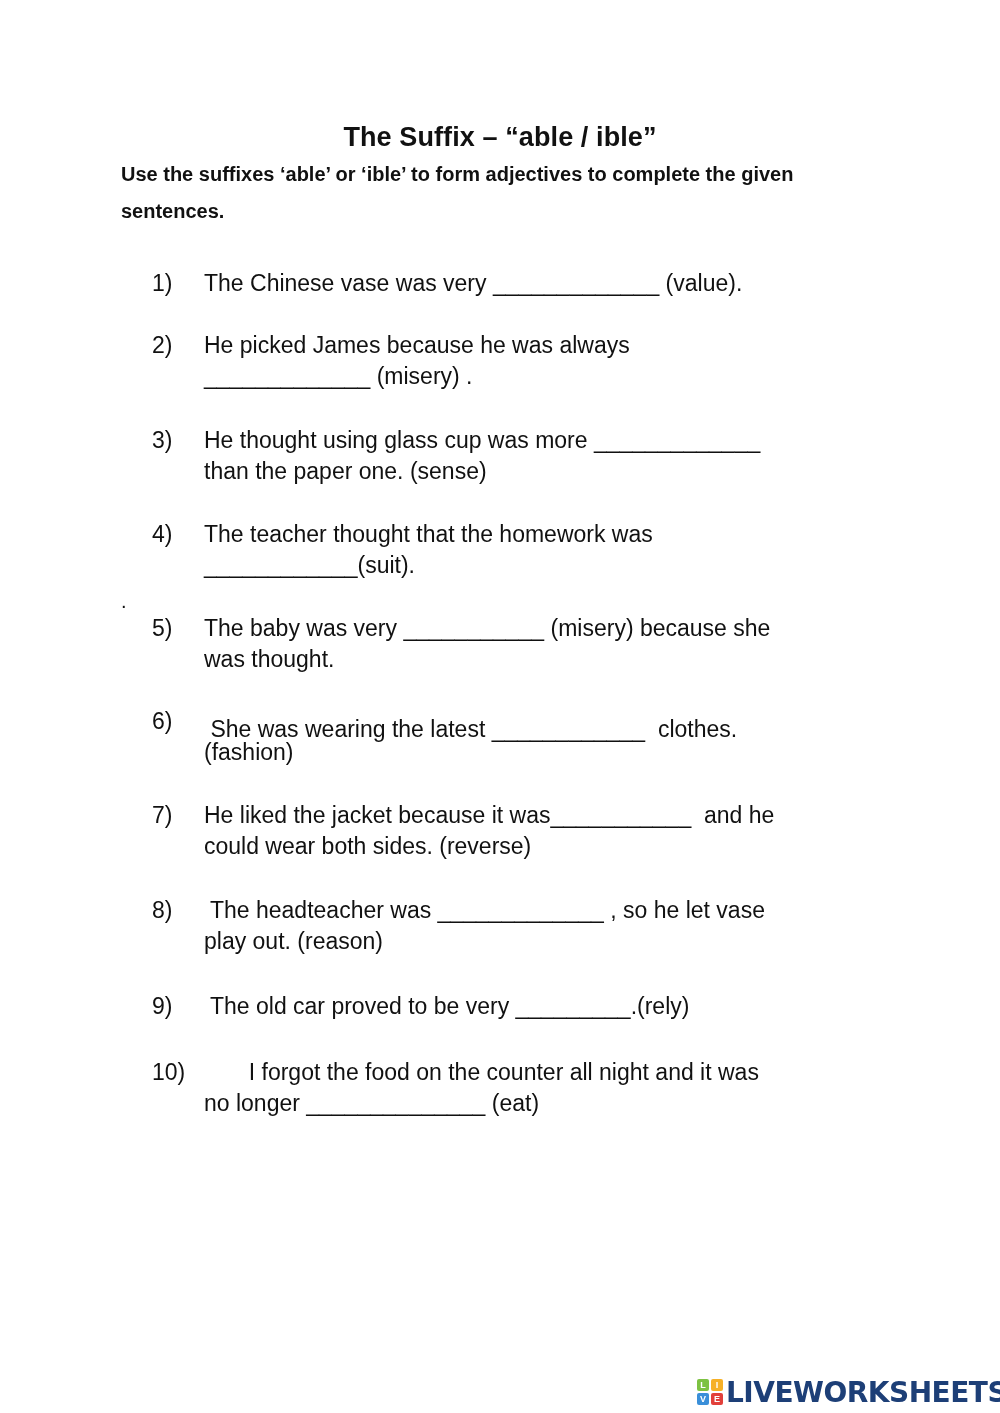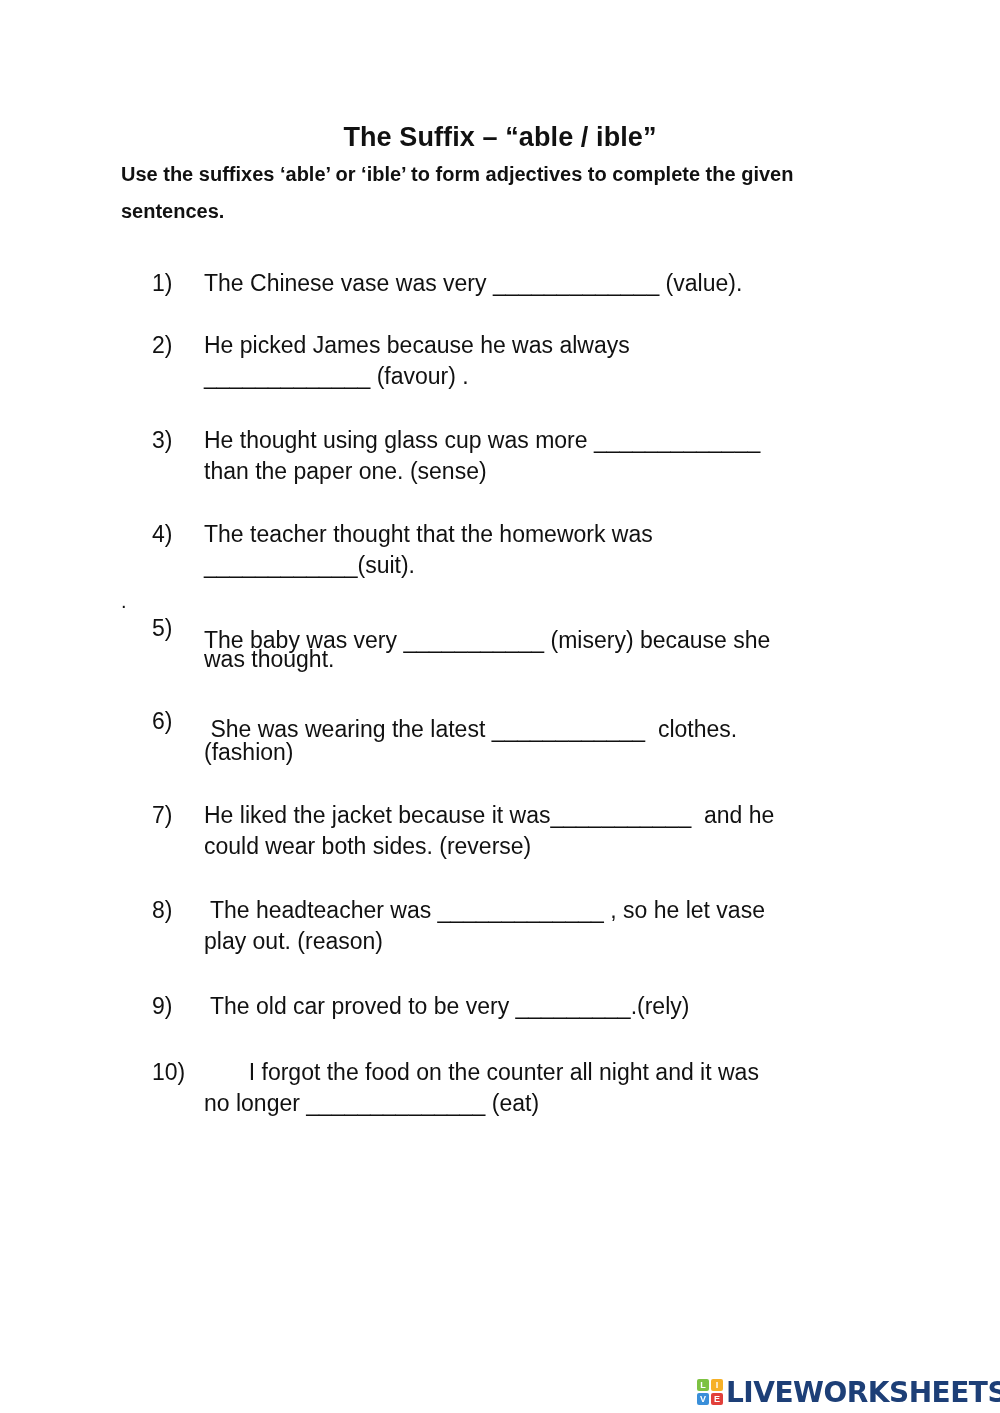--- a/index.html
+++ b/index.html
@@ -27,40 +27,40 @@
 <div class="instructions">Use the suffixes ‘able’ or ‘ible’ to form adjectives to complete the given sentences.</div>
 
 <div class="item" style="top:268px">
   <span class="num">1)</span>
   <span class="line" style="top:0">The Chinese vase was very _____________ (value).</span>
 </div>
 
 <div class="item" style="top:330px">
   <span class="num">2)</span>
   <span class="line" style="top:0">He picked James because he was always</span>
-  <span class="line" style="top:31px">_____________ (favour) .</span>
+  <span class="line" style="top:31px">_____________ (misery) .</span>
 </div>
 
 <div class="item" style="top:425px">
   <span class="num">3)</span>
   <span class="line" style="top:0">He thought using glass cup was more _____________</span>
   <span class="line" style="top:31px">than the paper one. (sense)</span>
 </div>
 
 <div class="item" style="top:519px">
   <span class="num">4)</span>
   <span class="line" style="top:0">The teacher thought that the homework was</span>
   <span class="line" style="top:31px">____________(suit).</span>
 </div>
 
 <div class="stray-dot">.</div>
 
 <div class="item" style="top:613px">
   <span class="num">5)</span>
-  <span class="line" style="top:12px">The baby was very ___________ (misery) because she</span>
+  <span class="line" style="top:0">The baby was very ___________ (misery) because she</span>
   <span class="line" style="top:31px">was thought.</span>
 </div>
 
 <div class="item" style="top:706px">
   <span class="num">6)</span>
   <span class="line" style="top:8px"> She was wearing the latest ____________  clothes.</span>
   <span class="line" style="top:31px">(fashion)</span>
 </div>
 
 <div class="item" style="top:800px">

